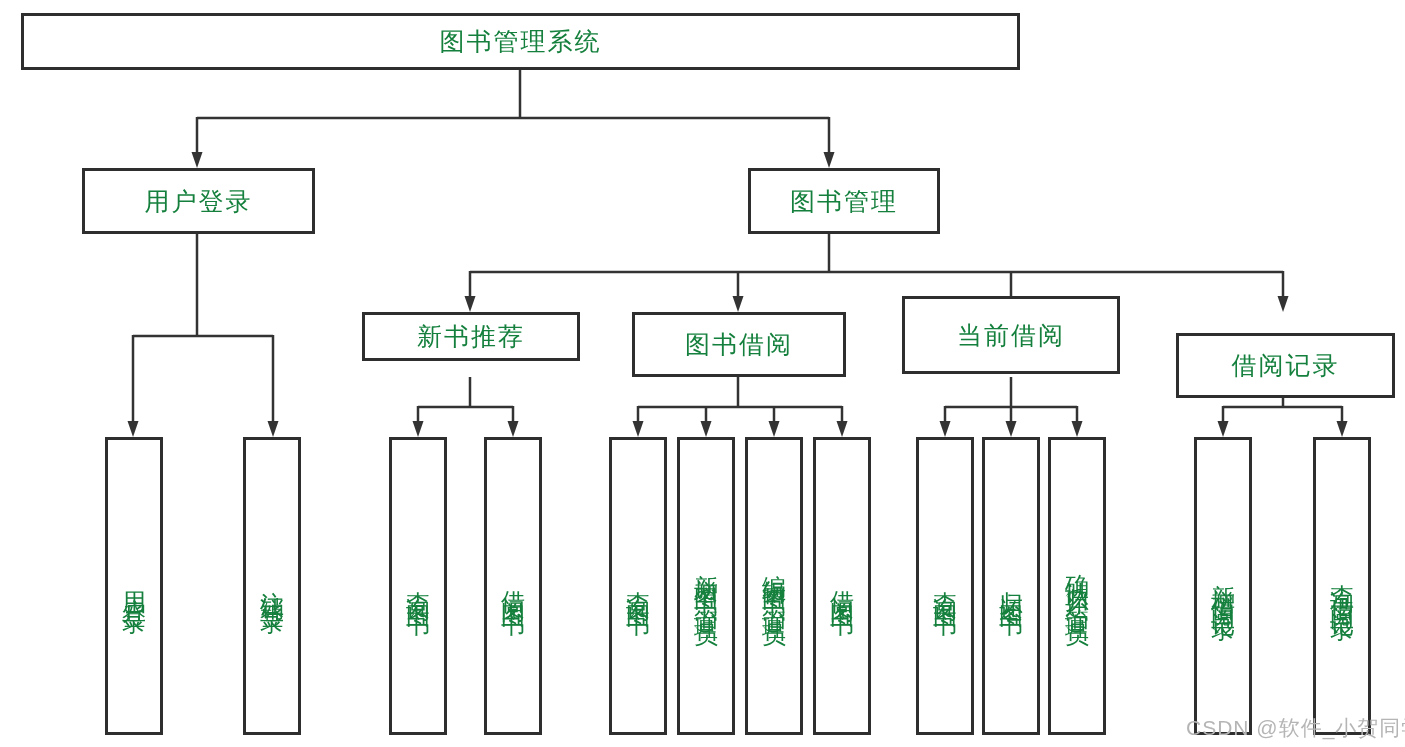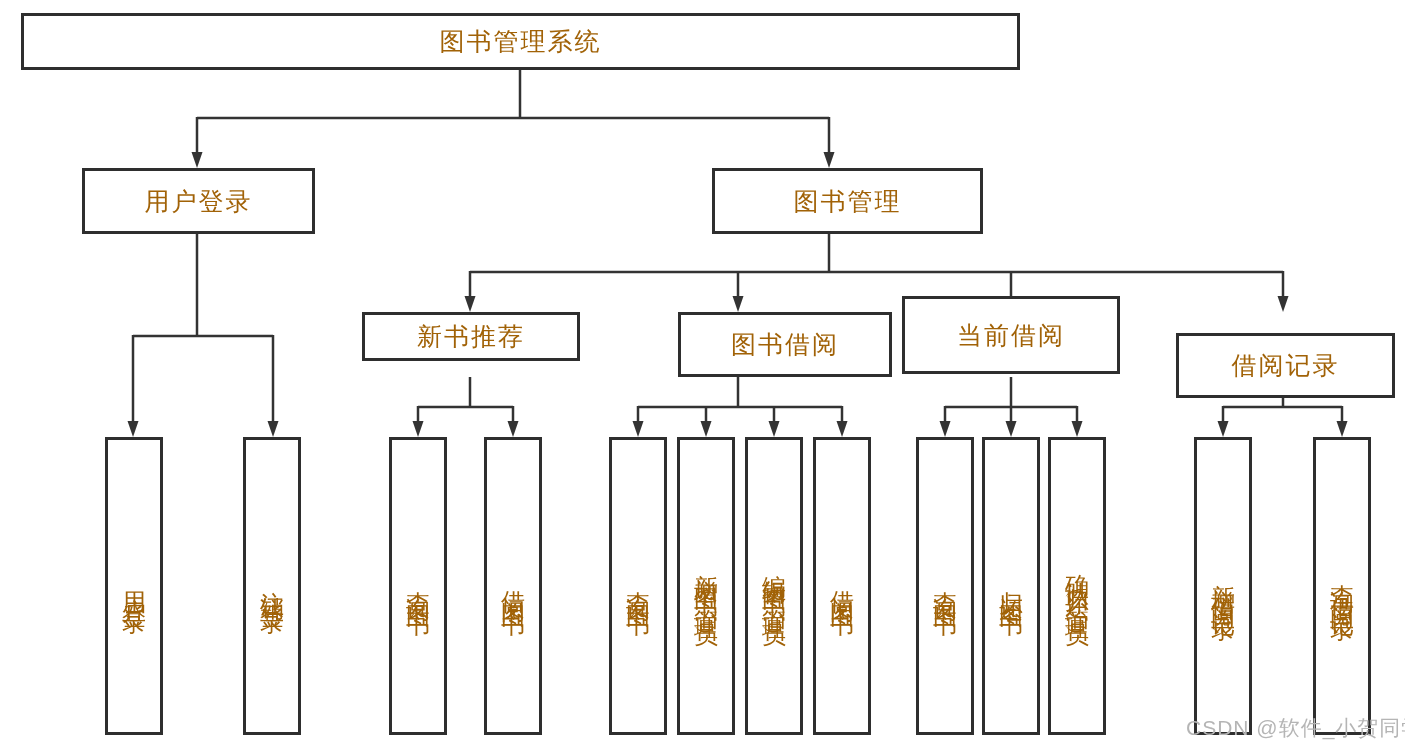--- a/index.html
+++ b/index.html
@@ -10,35 +10,35 @@
     font-family:"Liberation Sans","DejaVu Sans",sans-serif;
     overflow:hidden;
   }
   .connectors{position:absolute;left:0;top:0;}
   .node{
     position:absolute;
     background:#ffffff;
     border:3px solid #2e2e2e;
     box-sizing:border-box;
     display:flex;align-items:center;justify-content:center;
-    color:#a16207;
+    color:#15803d;
   }
   .h-node{font-size:25px;letter-spacing:2px;font-weight:400;}
   .v-node{width:58px;top:437px;height:298px;font-size:24px;}
   .v-node span{
     writing-mode:vertical-rl;
     text-orientation:mixed;
     letter-spacing:7px;
     line-height:1;
   }
   #root{left:21px;top:13px;width:999px;height:57px;}
   #l2-user{left:82px;top:168px;width:233px;height:66px;}
-  #l2-book{left:712px;top:168px;width:271px;height:66px;}
+  #l2-book{left:748px;top:168px;width:192px;height:66px;}
   #l3-new{left:362px;top:312px;width:218px;height:49px;}
-  #l3-borrow{left:632px;top:312px;width:214px;height:65px;margin-left:46px;}
+  #l3-borrow{left:632px;top:312px;width:214px;height:65px;}
   #l3-current{left:902px;top:296px;width:218px;height:78px;}
   #l3-records{left:1176px;top:312px;width:219px;height:65px;margin-top:21px;}
   #lf-ul-0{left:105px;} #lf-ul-1{left:243px;}
   #lf-nb-0{left:389px;} #lf-nb-1{left:484px;}
   #lf-bb-0{left:609px;} #lf-bb-1{left:677px;}
   #lf-bb-2{left:745px;} #lf-bb-3{left:813px;}
   #lf-cb-0{left:916px;} #lf-cb-1{left:982px;} #lf-cb-2{left:1048px;}
   #lf-br-0{left:1194px;} #lf-br-1{left:1313px;}
   #watermark{
     position:absolute;left:1186px;top:714px;

